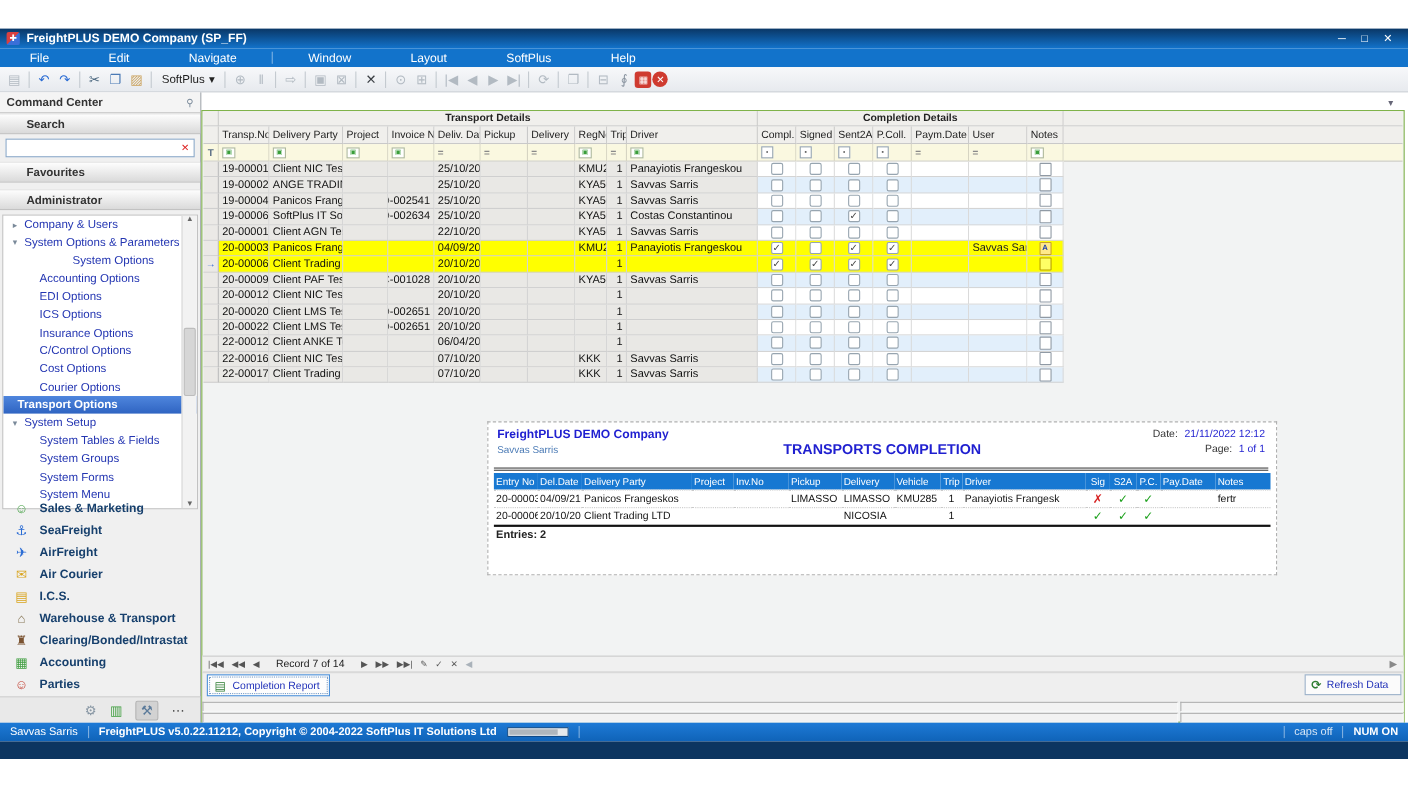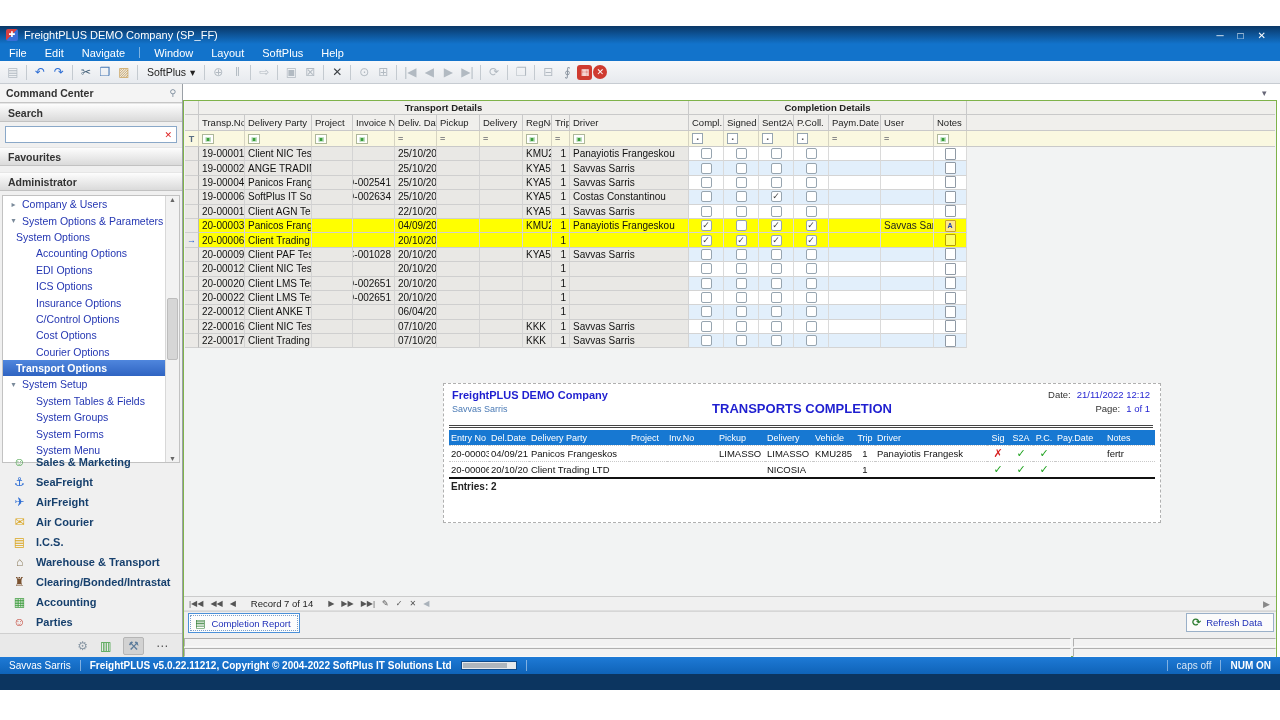--- a/index.html
+++ b/index.html
@@ -5,45 +5,45 @@
   html,body{margin:0;padding:0}
   .page{position:relative;width:1280px;height:720px;background:#fff;overflow:hidden;
         font-family:"Liberation Sans","DejaVu Sans",sans-serif;font-size:11px;color:#222;cursor:default}
   .abs{position:absolute}
   
   .titlebar{left:0;top:26px;width:1280px;height:18px;box-sizing:border-box;
     background:linear-gradient(180deg,#0a3766 0%,#0d5294 45%,#1273cb 100%);
     color:#fff;display:flex;align-items:center;padding:0 6px;gap:6px}
   .app-icon{width:12px;height:12px;border-radius:2px;background:linear-gradient(135deg,#d84040 50%,#3a6fd8 50%);
     color:#fff;font-size:8px;line-height:12px;text-align:center}
-  .title-text{font-weight:normal;font-size:11px;white-space:nowrap}
+  .title-text{font-weight:bold;font-size:11px;white-space:nowrap}
   .win-controls{margin-left:auto;display:flex;gap:14px;font-size:10px;padding-right:8px}
   .menubar{left:0;top:44px;width:1280px;height:17px;background:#1273cb;display:flex;align-items:center;color:#fff}
-  .menu-item{padding:1px 9px}
+  .menu-item{padding:1px 27px}
   .menu-sep{width:1px;height:11px;background:rgba(255,255,255,.45);margin:0 5px}
   .toolbar{left:0;top:61px;width:1280px;height:23px;box-sizing:border-box;
     background:linear-gradient(#f7f8fa,#e7eaee);border-bottom:1px solid #c7ccd2;
     display:flex;align-items:center;padding-left:4px;gap:1px}
   .tb-btn{width:18px;height:18px;display:flex;align-items:center;justify-content:center;font-size:12px}
   .tb-btn.dis{color:#b2bac2}
   .tb-sep{width:1px;height:15px;background:#c4cad0;margin:0 3px}
   .tb-drop{font-size:10.5px;color:#222;padding:1px 5px;display:flex;gap:4px;align-items:center}
   .tb-chip-red{width:15px;height:15px;border-radius:3px;background:#cf3b30;color:#fff;
     display:flex;align-items:center;justify-content:center;font-size:9px}
   .tb-chip-redround{width:14px;height:14px;border-radius:50%;background:#cf3b30;color:#fff;
     display:flex;align-items:center;justify-content:center;font-size:9px}
   
   .sidebar{left:0;top:84px;width:183px;height:573px;background:#f0f0f0;box-sizing:border-box;
     border-right:1px solid #9aa0a6}
   .cc-header{height:18px;background:#f4f4f4;border-bottom:1px solid #c6c6c6;display:flex;
     justify-content:space-between;align-items:center;padding:0 6px;font-size:10.5px;font-weight:bold;color:#333}
   .pin{color:#7a8a9a;font-size:9px}
   .side-hdr{height:17px;background:linear-gradient(#fdfdfd,#dadada);border-top:1px solid #e6e6e6;
     border-bottom:1px solid #c2c2c2;font-size:10.5px;font-weight:bold;color:#333;
-    display:flex;align-items:center;padding:0 8px}
+    display:flex;align-items:center;padding:0 24px}
   .search-box{margin:4px 5px;height:15px;background:#fff;border:1px solid #8aa8c8;display:flex;
     align-items:center;justify-content:flex-end;padding:0 4px}
   .search-x{color:#d22;font-size:9px;font-weight:bold}
   .tree{margin:4px 2px 0 2px;background:#fff;border:1px solid #c2c2c2;height:266px;position:relative;overflow:hidden}
   .tree-item{height:16.4px;display:flex;align-items:center;font-size:10.5px;color:#2436b2;gap:4px;white-space:nowrap}
   .tree-item .exp{color:#7a8a9a;font-size:8px;width:9px;text-align:center}
   .tree-item.sel{background:linear-gradient(#4f86dd,#2f64c2);color:#fff;font-weight:bold}
   .tree-scroll{position:absolute;right:0;top:0;width:13px;height:100%;background:#f2f2f2;border-left:1px solid #d8d8d8;
     display:flex;flex-direction:column;justify-content:space-between;align-items:center;font-size:7px;color:#666}
   .thumb{width:9px;height:60px;background:#d6d6d6;border:1px solid #bdbdbd;border-radius:2px}
@@ -225,21 +225,21 @@
     <div class="tree">
       <div>
           <span class="tree-item" style="padding-left: 6px;">
             <span class="exp">▸</span>
             <span>Company &amp; Users</span>
           </span>
           <span class="tree-item" style="padding-left: 6px;">
             <span class="exp">▾</span>
             <span>System Options &amp; Parameters</span>
           </span>
-          <span class="tree-item" style="">
+          <span class="tree-item" style="padding-left: 20px; margin-left: 30px;">
             <span class="exp"></span>
             <span>System Options</span>
           </span>
           <span class="tree-item" style="padding-left: 20px;">
             <span class="exp"></span>
             <span>Accounting Options</span>
           </span>
           <span class="tree-item" style="padding-left: 20px;">
             <span class="exp"></span>
             <span>EDI Options</span>

